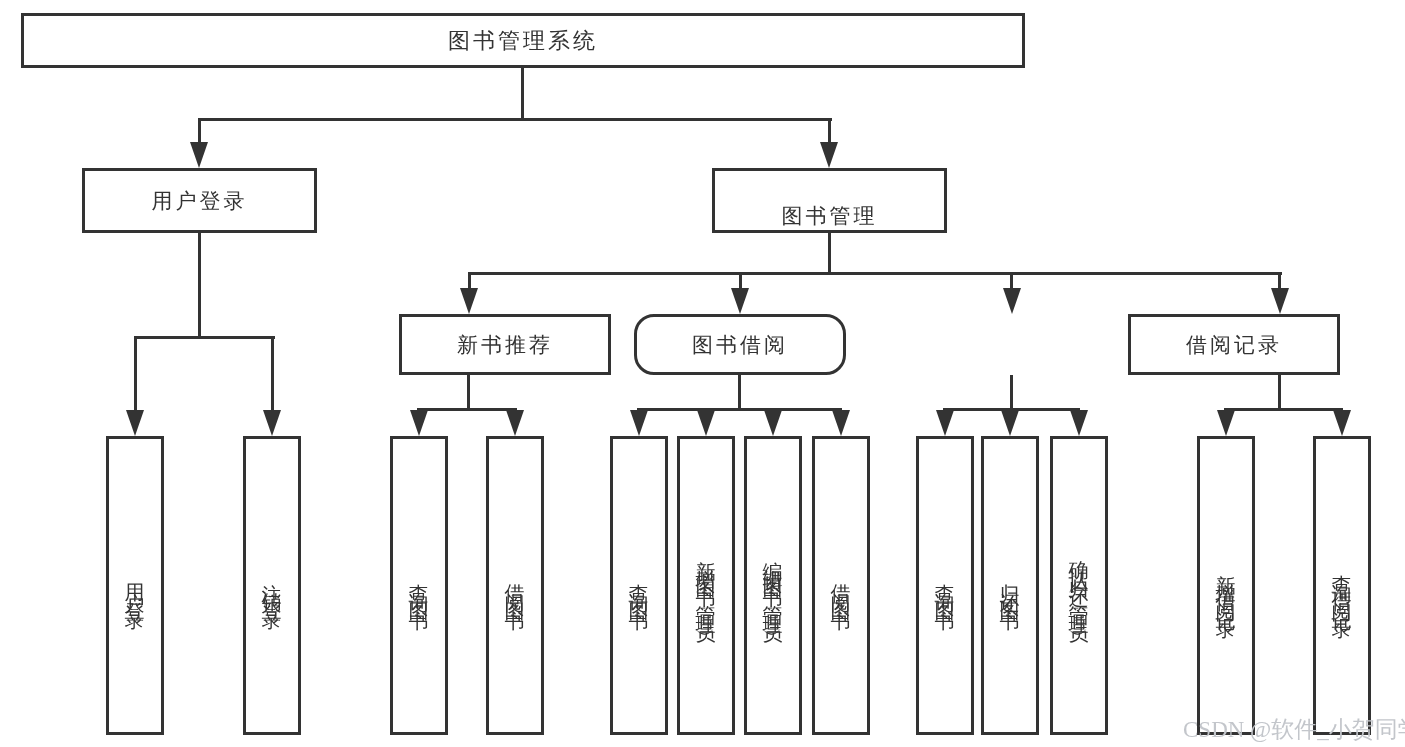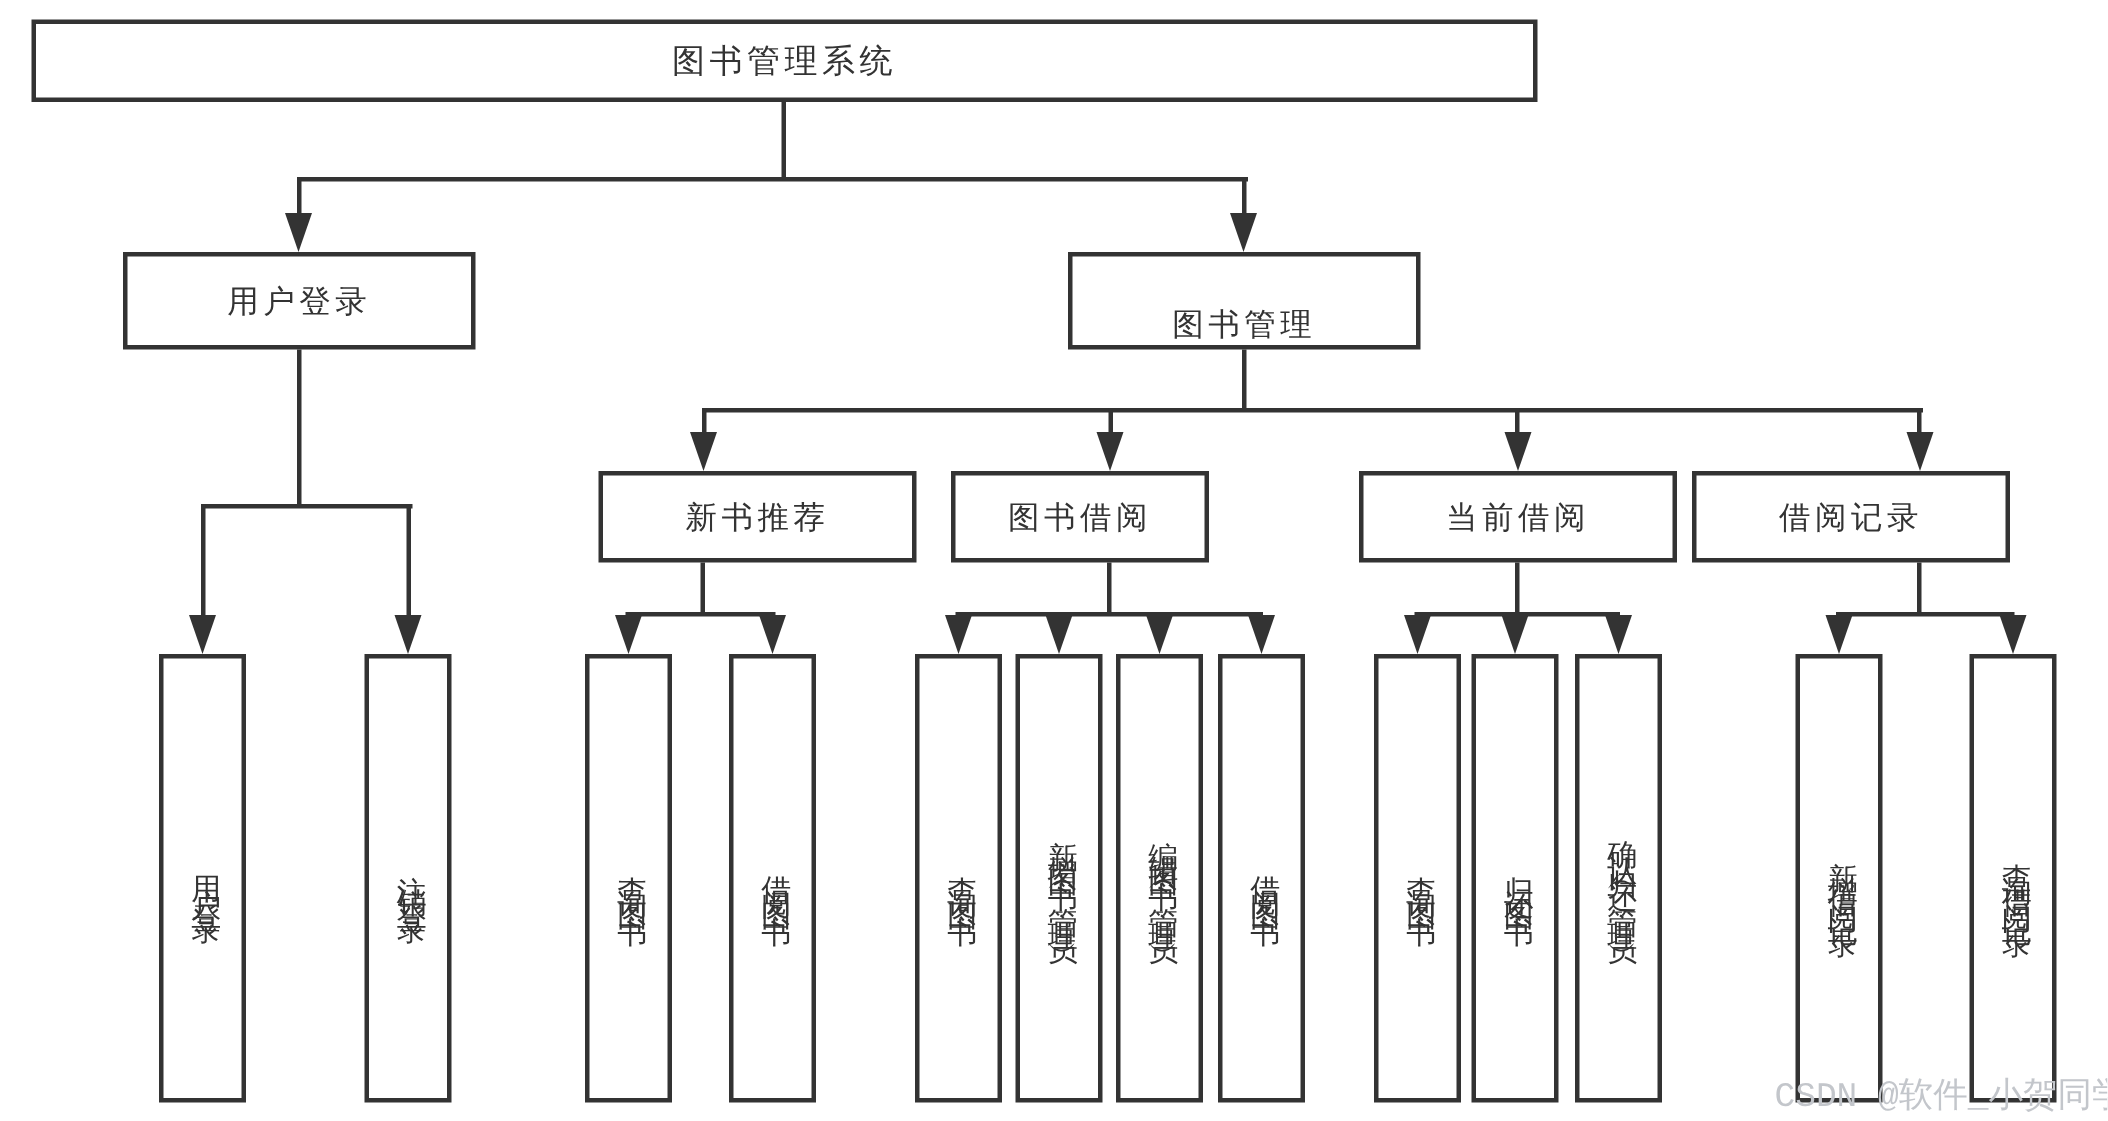--- a/index.html
+++ b/index.html
@@ -5,21 +5,21 @@
   html, body {
     margin: 0;
     padding: 0;
     background: #ffffff;
   }
   .canvas {
     position: relative;
     width: 1405px;
     height: 747px;
     background: #ffffff;
-    font-family: Liberation Mono, monospace;
+    font-family: Liberation Serif, serif;
     color: #333333;
     overflow: hidden;
   }
   .box {
     position: absolute;
     box-sizing: border-box;
     border: 3px solid #333333;
     background: #ffffff;
     display: flex;
     align-items: center;
@@ -27,21 +27,21 @@
   }
   .hbox {
     font-size: 21px;
     letter-spacing: 3px;
     white-space: nowrap;
   }
   .root-box  { left: 21px;  top: 13px;  width: 1004px; height: 55px; font-size: 22px; }
   .l1-left   { left: 82px;  top: 168px; width: 235px;  height: 65px; }
   .l1-right  { left: 712px; top: 168px; width: 235px;  height: 65px; align-items: flex-end; }
   .l2-a { left: 363px;  top: 314px; width: 212px; height: 61px; margin-left: 36px; }
-  .l2-b { left: 634px;  top: 314px; width: 172px; height: 61px; }
+  .l2-b { left: 634px;  top: 314px; width: 212px; height: 61px; border-radius: 20px; }
   .l2-c { left: 906px;  top: 314px; width: 212px; height: 61px; }
   .l2-d { left: 1128px; top: 314px; width: 212px; height: 61px; }
   .vbox {
     top: 436px;
     width: 58px;
     height: 299px;
   }
   .vbox span {
     writing-mode: vertical-rl;
     font-size: 20px;
@@ -85,23 +85,20 @@
   </div>
   <div class="box hbox l1-right">
     <span>图书管理</span>
   </div>
 
   <div class="box hbox l2-a">
     <span>新书推荐</span>
   </div>
   <div class="box hbox l2-b">
     <span>图书借阅</span>
-  </div>
-  <div class="box hbox l2-c">
-    <span>当前借阅</span>
   </div>
   <div class="box hbox l2-d">
     <span>借阅记录</span>
   </div>
 
   <div class="box vbox" style="left:106px">
     <span>用户登录</span>
   </div>
   <div class="box vbox" style="left:243px">
     <span>注销登录</span>

